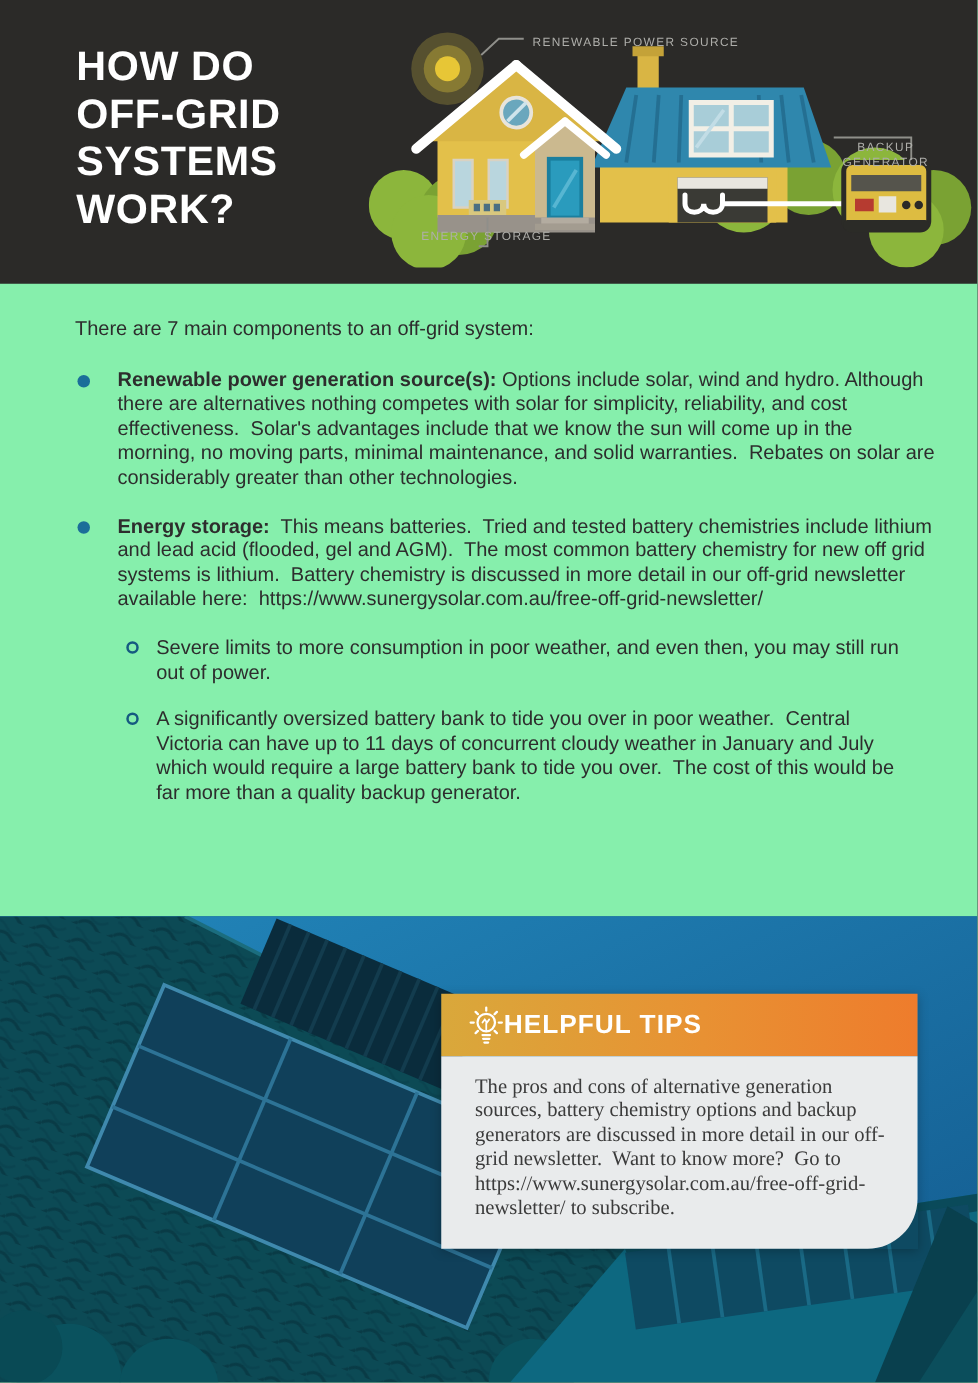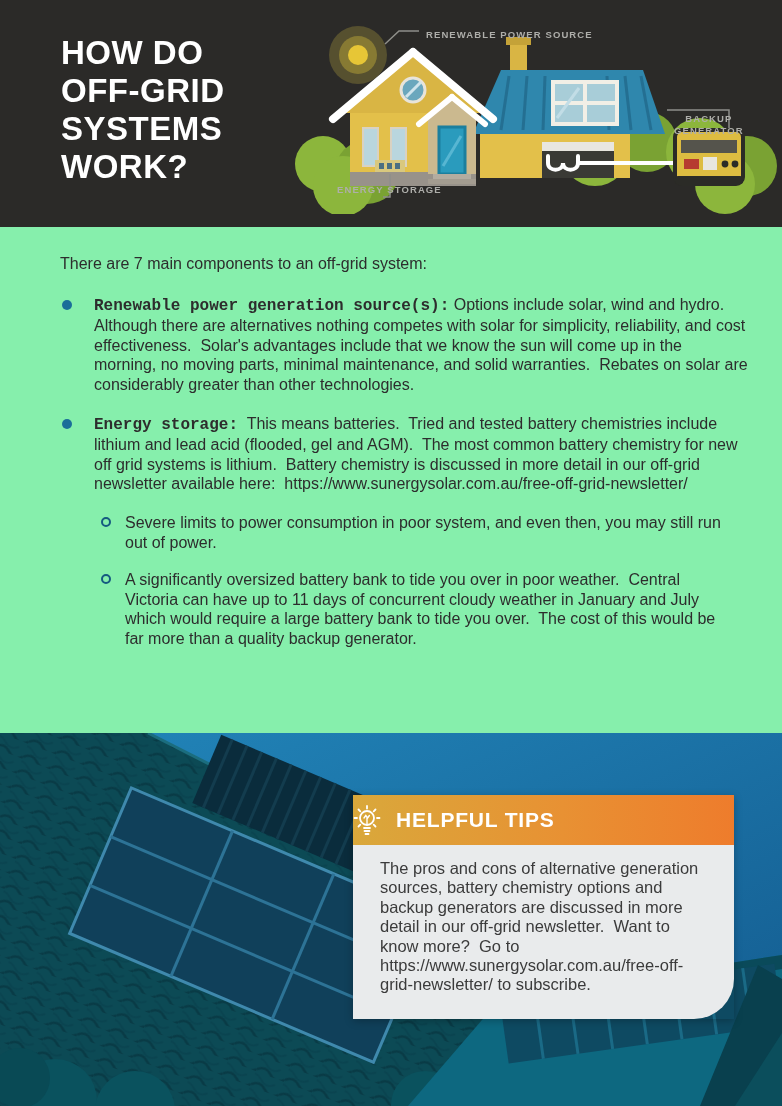--- a/index.html
+++ b/index.html
@@ -15,21 +15,21 @@
     position: absolute; left: 0; top: 0; width: 782px; height: 227px;
     background: #2b2a28;
   }
   .page-title {
     position: absolute; left: 61px; top: 34px;
     color: #ffffff; font-size: 33px; line-height: 38px;
     font-weight: bold; letter-spacing: 0.5px; white-space: pre-line;
   }
   .illus { position: absolute; left: 295px; top: 14px; }
   .illus-label {
-    position: absolute; color: #aeaeaa; font-size: 9.5px; font-weight: bold;
+    position: absolute; color: #aeaeaa; font-size: 9.5px; font-weight: normal;
     letter-spacing: 1.1px; white-space: pre-line; line-height: 12px;
   }
   .lbl-renewable { left: 426px; top: 29px; }
   .lbl-backup    { left: 674px; top: 113px; text-align: center; }
   .lbl-storage   { left: 293px; top: 184px; margin-left: 44px; }
 
   
   .content {
     position: absolute; left: 0; top: 227px; width: 782px;
     padding: 27px 34px 0 60px; color: #2d2d2d;
@@ -37,21 +37,21 @@
   }
   .intro { margin-bottom: 21px; white-space: pre-wrap; }
   .bullet { display: flex; margin-bottom: 19px; }
   .bullet .dot {
     width: 10px; height: 10px; border-radius: 50%;
     background: #1b6e99; flex-shrink: 0;
     margin: 5px 22px 0 2px;
   }
   .bullet.dot-line2 .dot { margin-top: 25px; }
   .bullet .btxt { white-space: pre-wrap; max-width: 655px; }
-  .bullet .btxt b { font-weight: bold; font-family: Liberation Mono, monospace; }
+  .bullet .btxt b { font-weight: bold; }
   .subbullet { display: flex; margin: 0 0 18px 41px; }
   .subbullet .ring {
     width: 10px; height: 10px; border-radius: 50%;
     border: 2px solid #155a80; background: transparent; flex-shrink: 0;
     margin: 4px 14px 0 0;
   }
   .subbullet .btxt { white-space: pre-wrap; max-width: 600px; }
 
   
   .photo {
@@ -60,32 +60,32 @@
   }
   .photo svg { position: absolute; left: 0; top: 0; }
 
   
   .tips {
     position: absolute; left: 353px; top: 795px; width: 381px;
     box-shadow: 0 2px 8px rgba(0,0,0,0.25);
   }
   .tips-header {
     height: 50px; display: flex; align-items: center;
-    gap: 15px;
+    padding-left: 22px; 
     background: linear-gradient(90deg, #d9a83b 0%, #e89133 55%, #ee7c2c 100%);
   }
   .tips-title {
     color: #ffffff; font-size: 21px; font-weight: bold; letter-spacing: 0.8px;
   }
   .tips-body {
     background: #e9ebec; color: #3b3b3b;
     padding: 14px 24px 24px 27px;
     font-size: 16.5px; line-height: 19.4px;
     border-bottom-right-radius: 40px;
-    white-space: pre-wrap; overflow-wrap: anywhere;
+    white-space: pre-wrap; overflow-wrap: anywhere; font-family: Liberation Serif, serif;
   }
 </style>
 </head>
 <body>
 
 <div class="page">
 
   <div class="header">
     <h1 class="page-title">HOW DO
 OFF-GRID
@@ -196,21 +196,21 @@
     </div>
 
     <div class="bullet">
       <span class="dot"></span>
       <span class="btxt"><b>Energy storage:</b><span>  This means batteries.  Tried and tested battery chemistries include lithium and lead acid (flooded, gel and AGM).  The most common battery chemistry for new off grid systems is lithium.  Battery chemistry is discussed in more detail in our off-grid newsletter available here:  https://www.sunergysolar.com.au/free-off-grid-newsletter/</span></span>
     </div>
 
 
     <div class="subbullet">
       <span class="ring"></span>
-      <span class="btxt">Severe limits to power consumption in poor system, and even then, you may still run out of power.</span>
+      <span class="btxt">Severe limits to more consumption in poor weather, and even then, you may still run out of power.</span>
     </div>
 
     <div class="subbullet">
       <span class="ring"></span>
       <span class="btxt">A significantly oversized battery bank to tide you over in poor weather.  Central Victoria can have up to 11 days of concurrent cloudy weather in January and July which would require a large battery bank to tide you over.  The cost of this would be far more than a quality backup generator.</span>
     </div>
   </div>
 
   <div class="photo">
     <svg width="782" height="373" viewBox="0 0 782 373">

